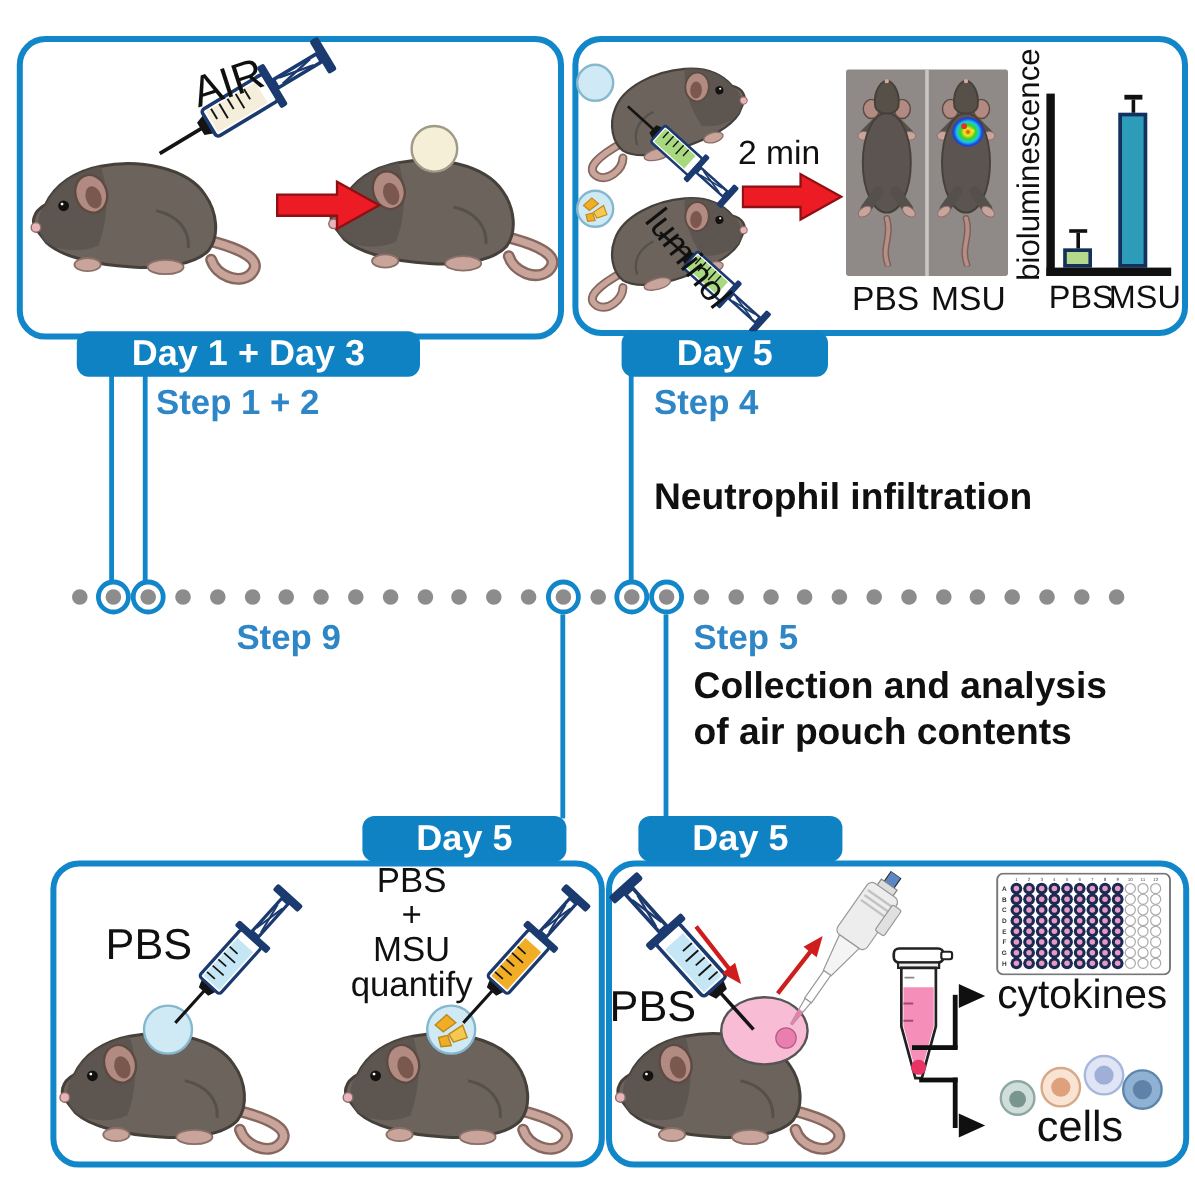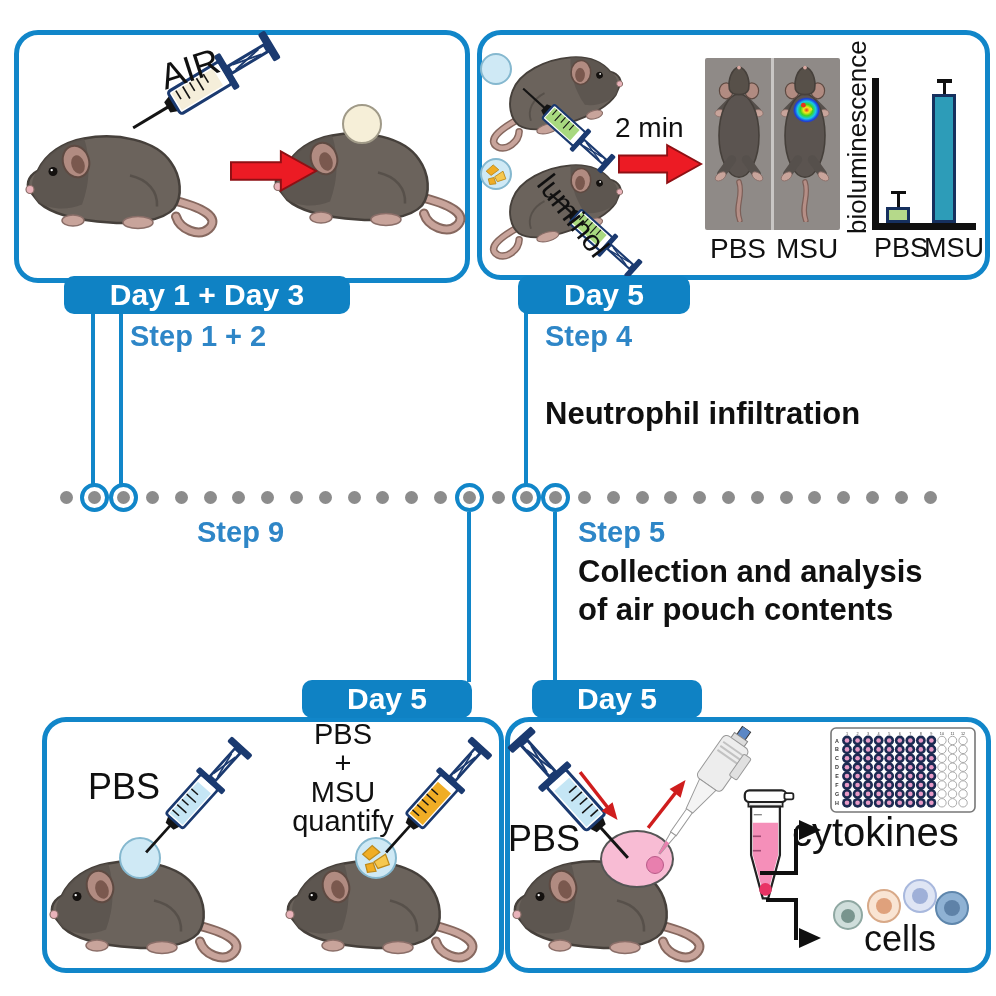--- a/index.html
+++ b/index.html
@@ -299,21 +299,21 @@
     <line x1="22" y1="33" x2="31" y2="33" stroke="#888" stroke-width="1.5"></line>
     <path d="M21 42 L49 42 L49 78 L37 122 L33 122 L21 78 Z" fill="#f58fb9"></path>
     <line x1="21" y1="57" x2="30" y2="57" stroke="#a04a72" stroke-width="1.8"></line>
     <line x1="21" y1="73" x2="30" y2="73" stroke="#a04a72" stroke-width="1.8"></line>
     <circle cx="35" cy="116" r="7" fill="#e83364"></circle>
   </svg>
 
   <div class="blkline" style="left:760px;top:871px;width:38px;height:3.5px"></div>
   <div class="blkline" style="left:794px;top:829px;width:3.5px;height:45px"></div>
   <div class="tri-right" style="left:799px;top:820px"></div>
-  <div class="lbl" style="left:792px;top:810px;font-size:40px">cytokines</div>
+  <div class="lbl" style="left:831px;top:810px;font-size:34px">cytokines</div>
 
   <div class="blkline" style="left:766px;top:898px;width:32px;height:3.5px"></div>
   <div class="blkline" style="left:794px;top:898px;width:3.5px;height:42px"></div>
   <div class="tri-right" style="left:799px;top:928px"></div>
   <div class="lbl" style="left:864px;top:918px;font-size:36px">cells</div>
 
   <div class="cell" style="left:833px;top:900px;width:30px;height:30px;background:#cfdedb;border:2px solid #8fa8a2"></div>
   <div class="nuc" style="left:841px;top:909px;width:14px;height:14px;background:#79958e"></div>
   <div class="cell" style="left:867px;top:889px;width:34px;height:34px;background:#f9e4d3;border:2px solid #d8a988"></div>
   <div class="nuc" style="left:876px;top:898px;width:16px;height:16px;background:#dfa17c"></div>

